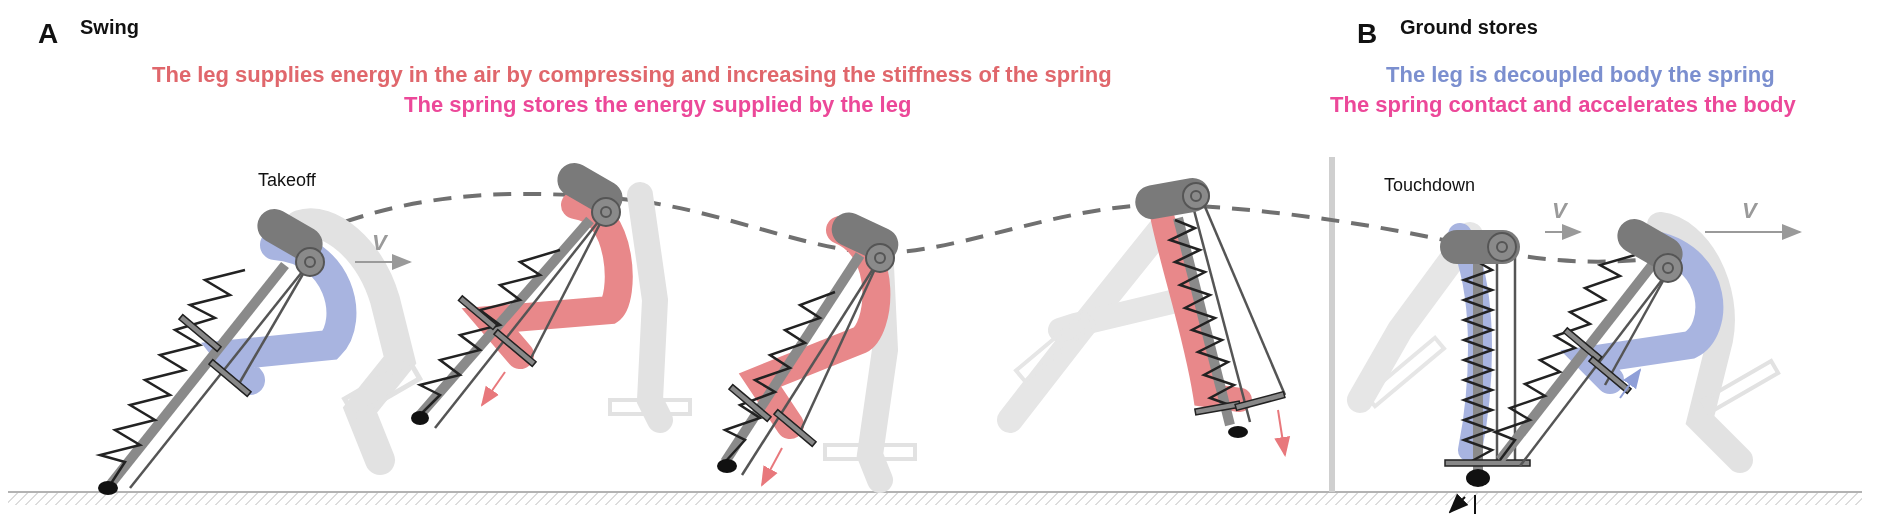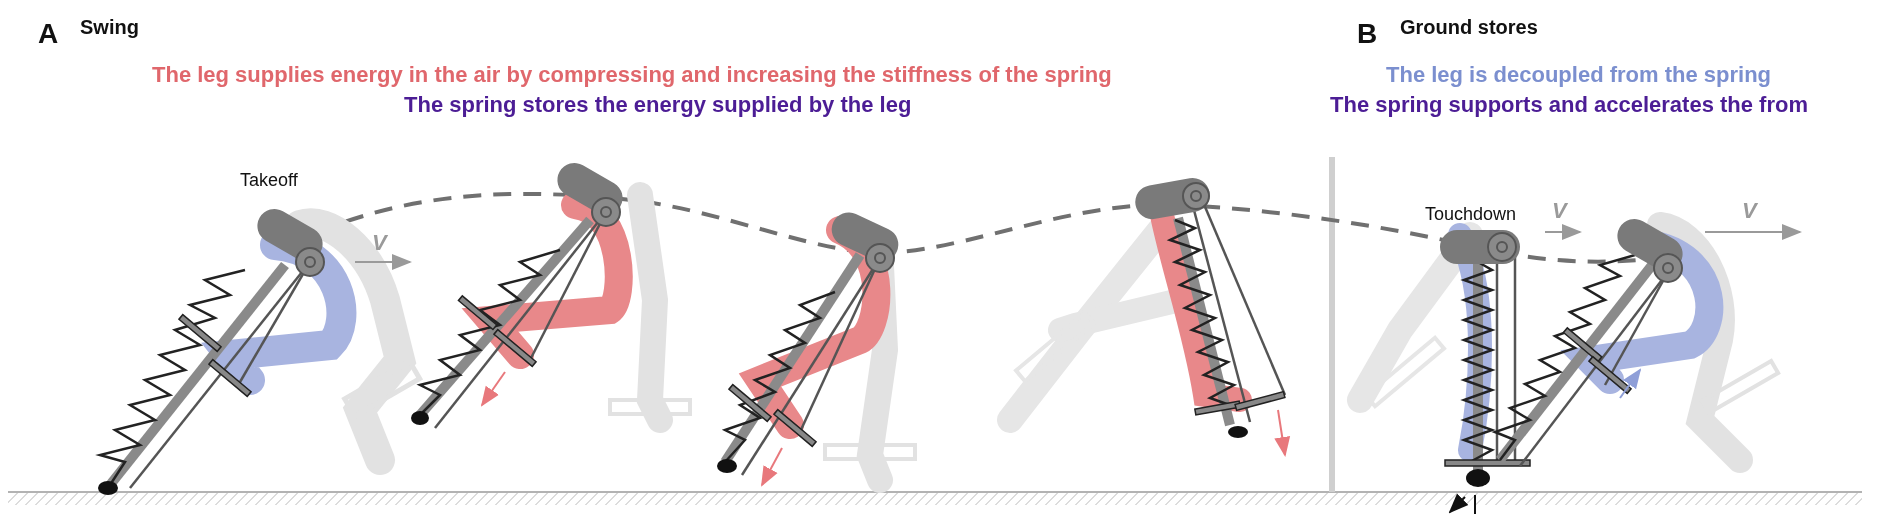--- a/index.html
+++ b/index.html
@@ -2,38 +2,38 @@
 <html><head>
 <meta charset="utf-8">
 <style>
   html, body { margin: 0; padding: 0; background: #ffffff; }
   body { width: 1888px; height: 514px; position: relative; overflow: hidden; font-family: "Liberation Sans", "DejaVu Sans", sans-serif; }
   .panel-letter { position: absolute; font-weight: bold; font-size: 28px; color: #111; }
   .panel-title { position: absolute; font-weight: bold; font-size: 20px; color: #111; }
   .caption { position: absolute; font-weight: bold; font-size: 22px; white-space: nowrap; text-align: left; }
   .caption.red { color: #e0676c; }
   .caption.blue { color: #7b8fcf; }
-  .caption.dark { color: #4c1d95; }
+  .caption.dark { color: #ec4899; }
   .event-label { position: absolute; font-size: 18px; color: #111; }
   svg.scene { position: absolute; left: 0; top: 0; }
 </style>
 </head>
 <body>
 
 <div class="panel-letter" style="left:38px; top:18px;">A</div>
 <div class="panel-title" style="left:80px; top:16px;">Swing</div>
 <div class="caption red" style="left:152px; top:62px;">The leg supplies energy in the air by compressing and increasing the stiffness of the spring</div>
 <div class="caption dark" style="left:404px; top:92px;">The spring stores the energy supplied by the leg</div>
-<div class="event-label" style="left:240px; top:170px;text-align:right;">Takeoff</div>
+<div class="event-label" style="left:258px; top:170px;text-align:right;">Takeoff</div>
 
 <div class="panel-letter" style="left:1357px; top:18px;">B</div>
 <div class="panel-title" style="left:1400px; top:16px;">Ground stores</div>
-<div class="caption blue" style="left:1386px; top:62px;">The leg is decoupled from the spring</div>
-<div class="caption dark" style="left:1330px; top:92px;">The spring supports and accelerates the from</div>
-<div class="event-label" style="left:1425px; top:175px;margin-top:29px;">Touchdown</div>
+<div class="caption blue" style="left:1386px; top:62px;">The leg is decoupled body the spring</div>
+<div class="caption dark" style="left:1330px; top:92px;">The spring contact and accelerates the body</div>
+<div class="event-label" style="left:1384px; top:175px;">Touchdown</div>
 
 <svg class="scene" width="1888" height="514" viewBox="0 0 1888 514" xmlns="http://www.w3.org/2000/svg">
   <defs>
     <pattern id="hatch" width="10" height="14" patternUnits="userSpaceOnUse" patternTransform="skewX(-45)">
       <line x1="0" y1="0" x2="0" y2="14" stroke="#9a9a9a" stroke-width="1.4"></line>
     </pattern>
     <marker id="arrGray" markerWidth="10" markerHeight="10" refX="9" refY="5" orient="auto">
       <path d="M0,1 L10,5 L0,9 Z" fill="#9a9a9a"></path>
     </marker>
     <marker id="arrRed" markerWidth="10" markerHeight="10" refX="9" refY="5" orient="auto">

